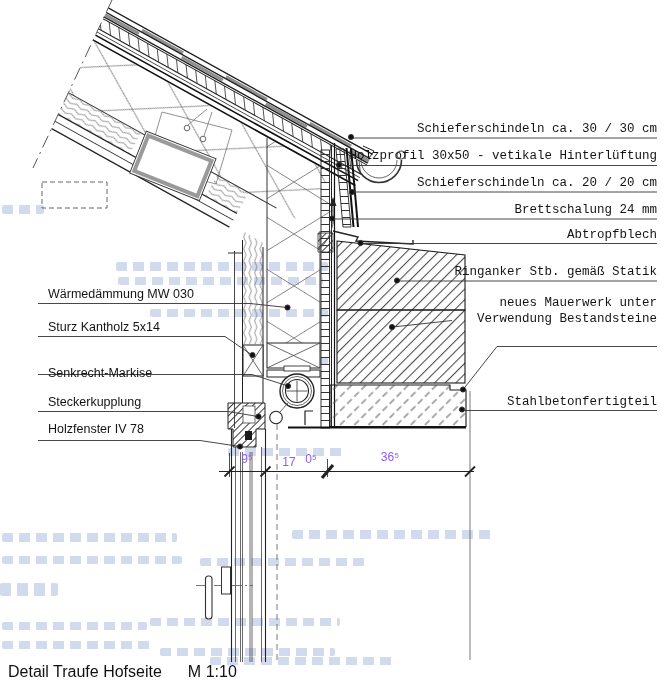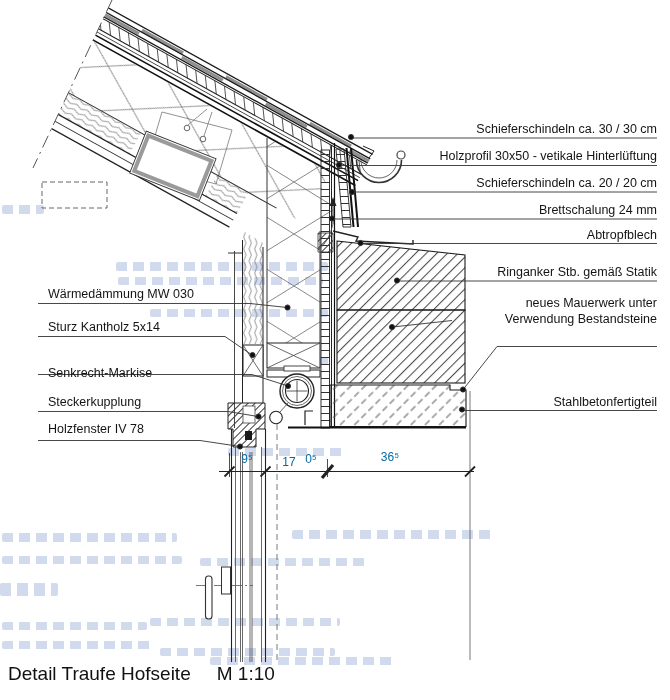--- a/index.html
+++ b/index.html
@@ -1,23 +1,23 @@
 <!DOCTYPE html>
 <html><head>
 <meta charset="utf-8">
 <style>
   html,body{margin:0;padding:0;background:#fff;}
   #stage{position:relative;width:670px;height:700px;background:#fff;overflow:hidden;
          font-family:"Liberation Sans",sans-serif;color:#111;}
   svg{position:absolute;left:0;top:0;}
   .lbl{position:absolute;font-size:12.5px;line-height:15px;color:#141414;white-space:nowrap;}
-  .lbl-r{right:13px;text-align:center;}
+  .lbl-r{right:13px;text-align:center;font-family:Liberation Mono, monospace;}
   .lbl-l{left:48px;text-align:left;}
-  .dim{position:absolute;font-size:12px;color:#0369a1;text-align:center;}
-  .title{position:absolute;left:8px;top:663px;font-size:19px;color:#111;}
+  .dim{position:absolute;font-size:12px;color:#8b5cf6;text-align:center;}
+  .title{position:absolute;left:8px;top:663px;font-size:16px;color:#111;}
   .title .sc{margin-left:26px;}
   
   .g{position:absolute;border-radius:2px;filter:blur(.7px);
      background:repeating-linear-gradient(90deg,rgba(105,135,195,.30) 0 11px,rgba(105,135,195,0) 11px 17px);}
 </style>
 </head>
 <body>
 
 <div id="stage">
 

